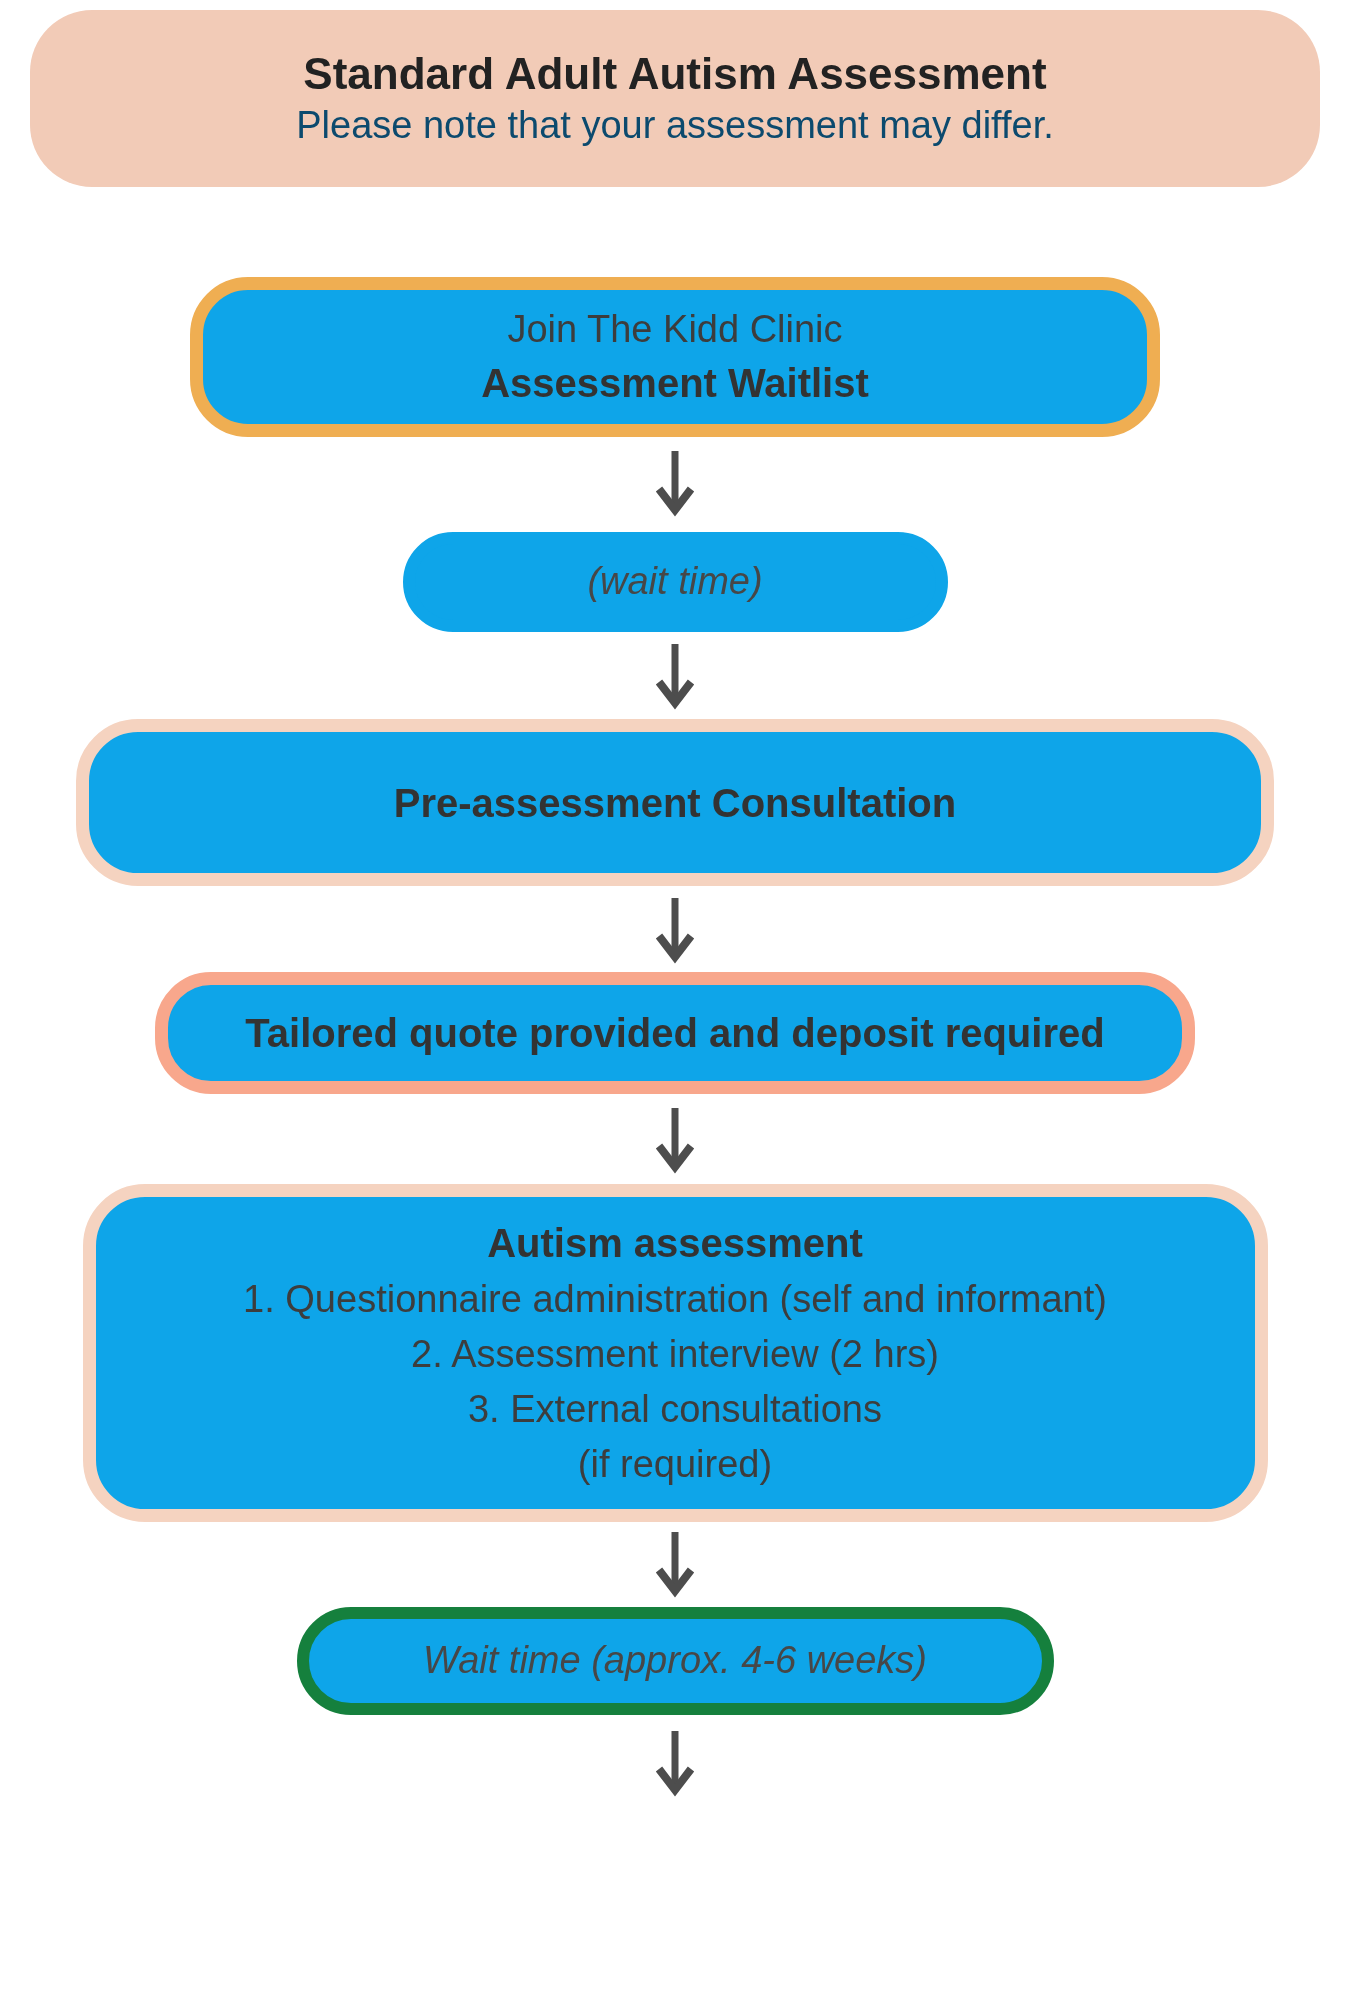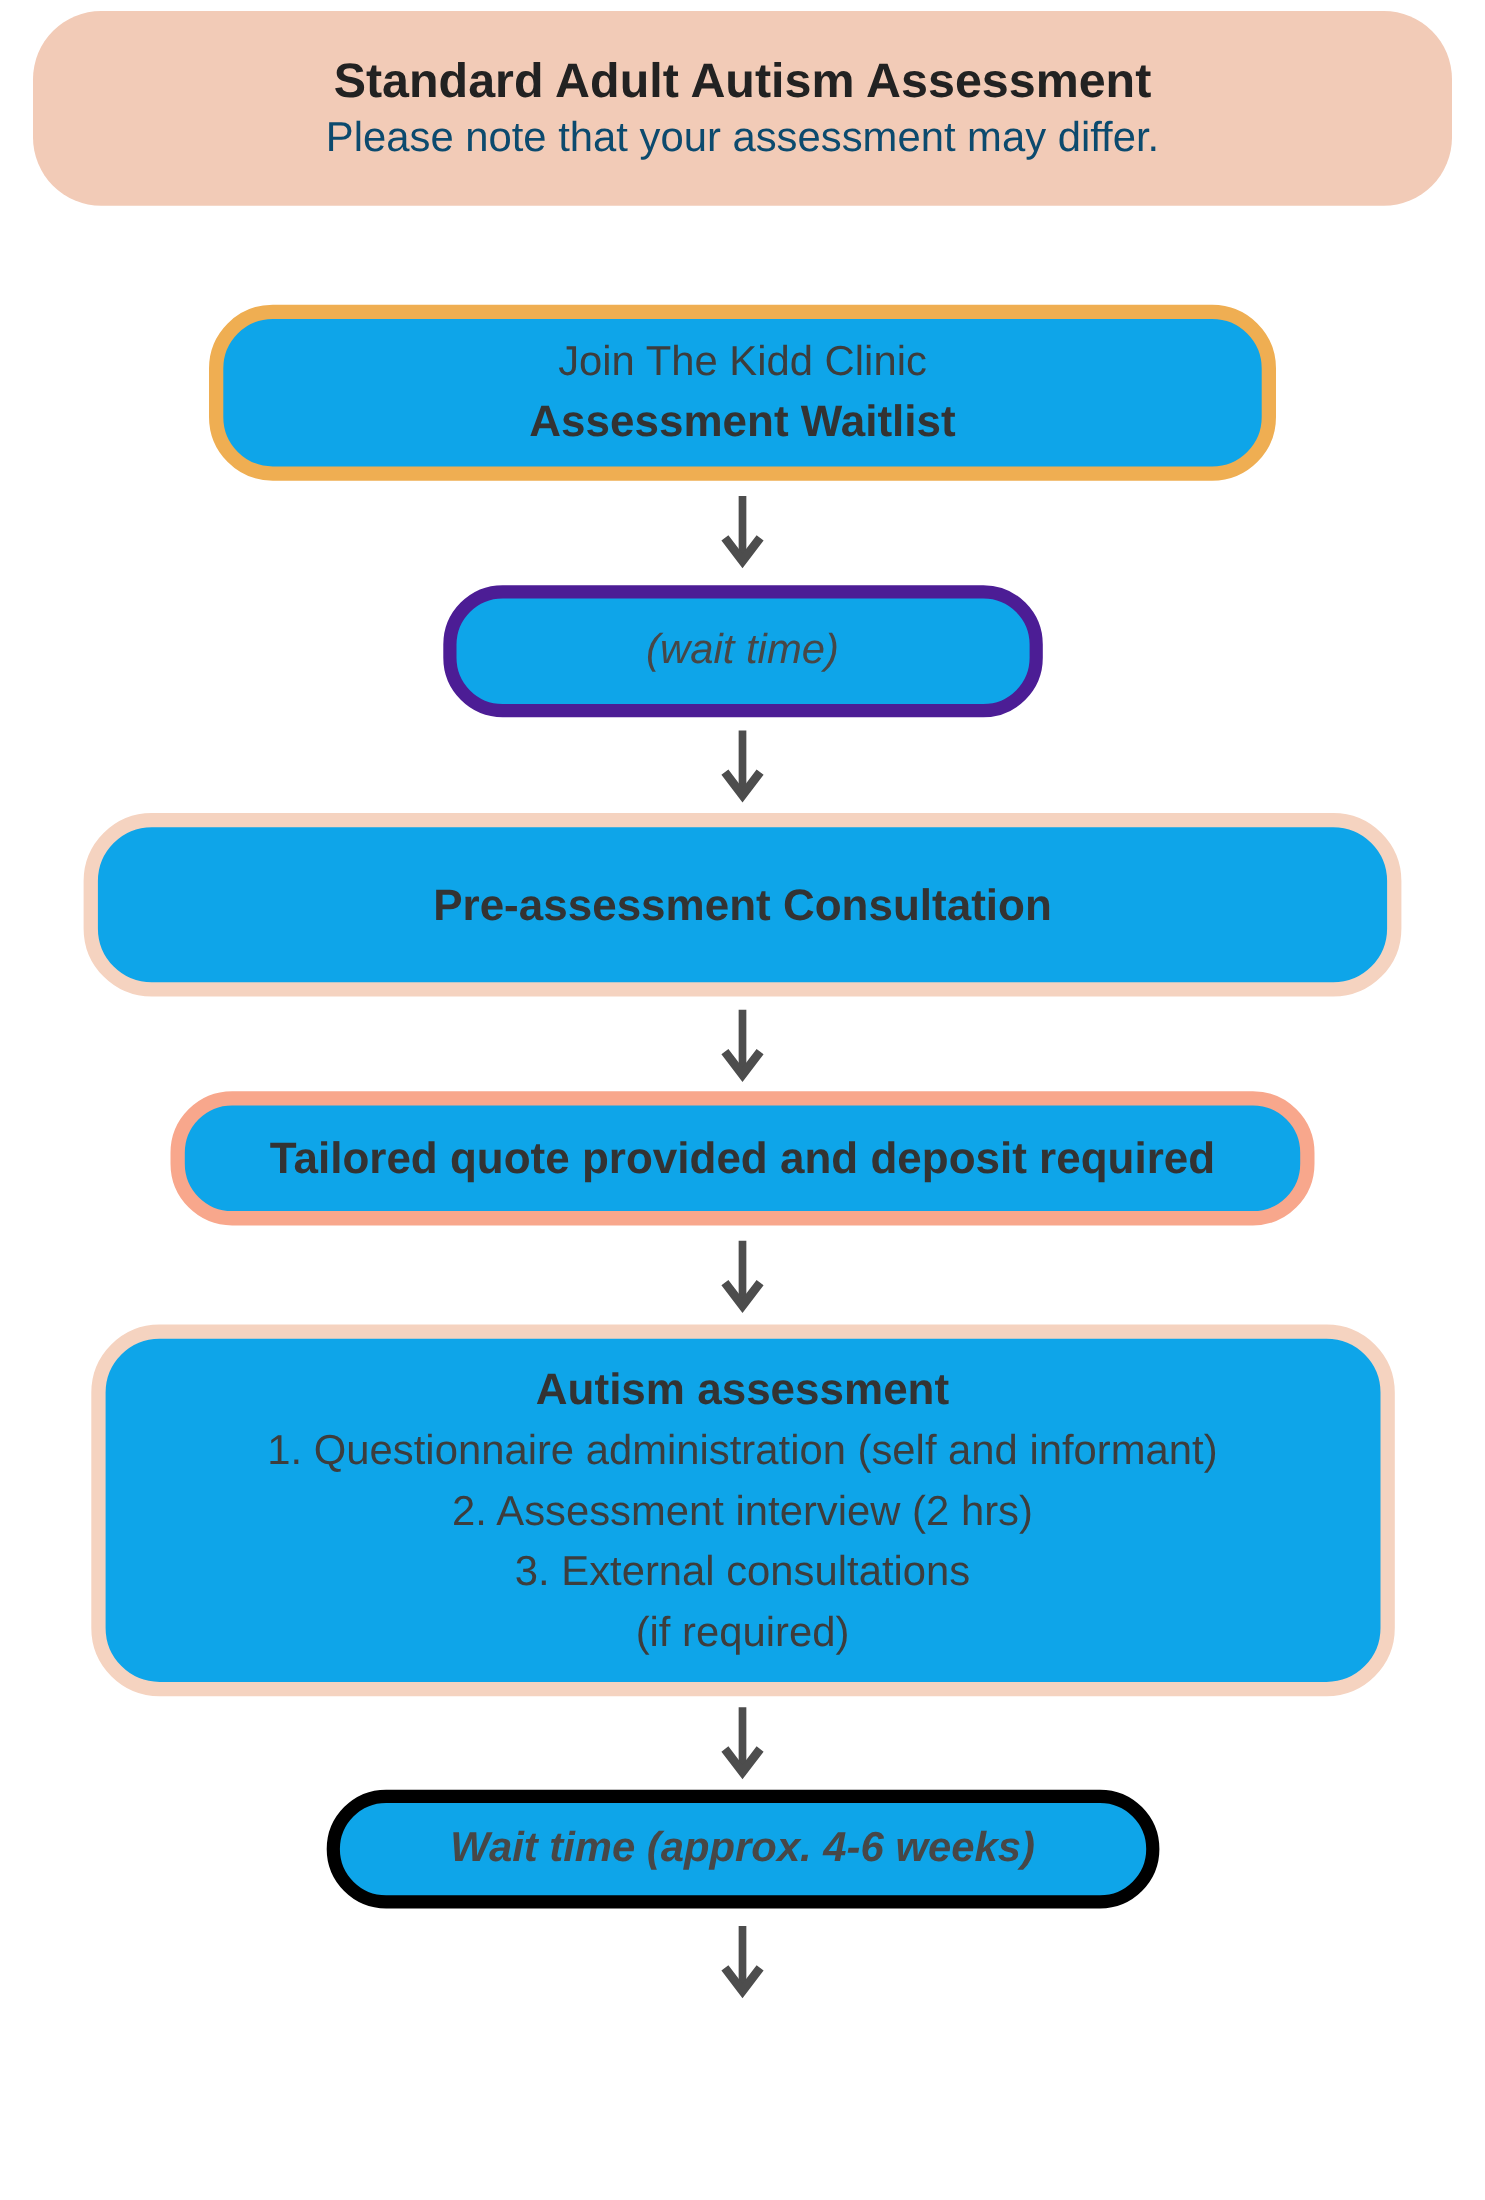--- a/index.html
+++ b/index.html
@@ -62,40 +62,40 @@
   .txt-bold { font-size: 40px; font-weight: bold; color: #333333; line-height: 1.2; }
   .txt-ital { font-size: 38px; font-style: italic; color: #474747; line-height: 1.2; }
 
   .n1 {
     width: 970px; height: 160px; margin-top: 90px;
     border: 13px solid #EFAE52; border-radius: 58px;
   }
   .n1 .txt-bold { margin-top: 6px; }
 
   .n2 {
-    width: 545px; height: 120px; margin-top: 15px;
-    border: 12px solid #4c1d95; border-radius: 54px;
+    width: 545px; height: 100px; margin-top: 15px;
+    border: 12px solid #0ea5e9; border-radius: 54px;
   }
   .n3 {
     width: 1198px; height: 167px; margin-top: 9px;
     border: 13px solid #F5D3C0; border-radius: 62px;
   }
   .n4 {
     width: 1040px; height: 122px; margin-top: 8px;
     border: 13px solid #F8A78C; border-radius: 56px;
   }
   .n5 {
     width: 1185px; height: 338px; margin-top: 10px;
     border: 13px solid #F5D3C0; border-radius: 62px;
   }
   .n5 .list-line { font-size: 38px; color: #3d3d3d; line-height: 1.45; }
   .n5 .txt-bold  { line-height: 1.45; }
   .n6 {
     width: 757px; height: 108px; margin-top: 9px;
-    border: 12px solid #000000; border-radius: 54px; font-weight: bold;
+    border: 12px solid #15803d; border-radius: 54px;
   }
   .n7 {
     width: 970px; height: 120px; margin-top: 10px;
     border: 13px solid #EFAE52; border-radius: 56px;
   }
 
   
   .arrow { width: 44px; height: 68px; display: block; }
   .a1 { margin-top: 12px; }
   .a2 { margin-top: 10px; }

